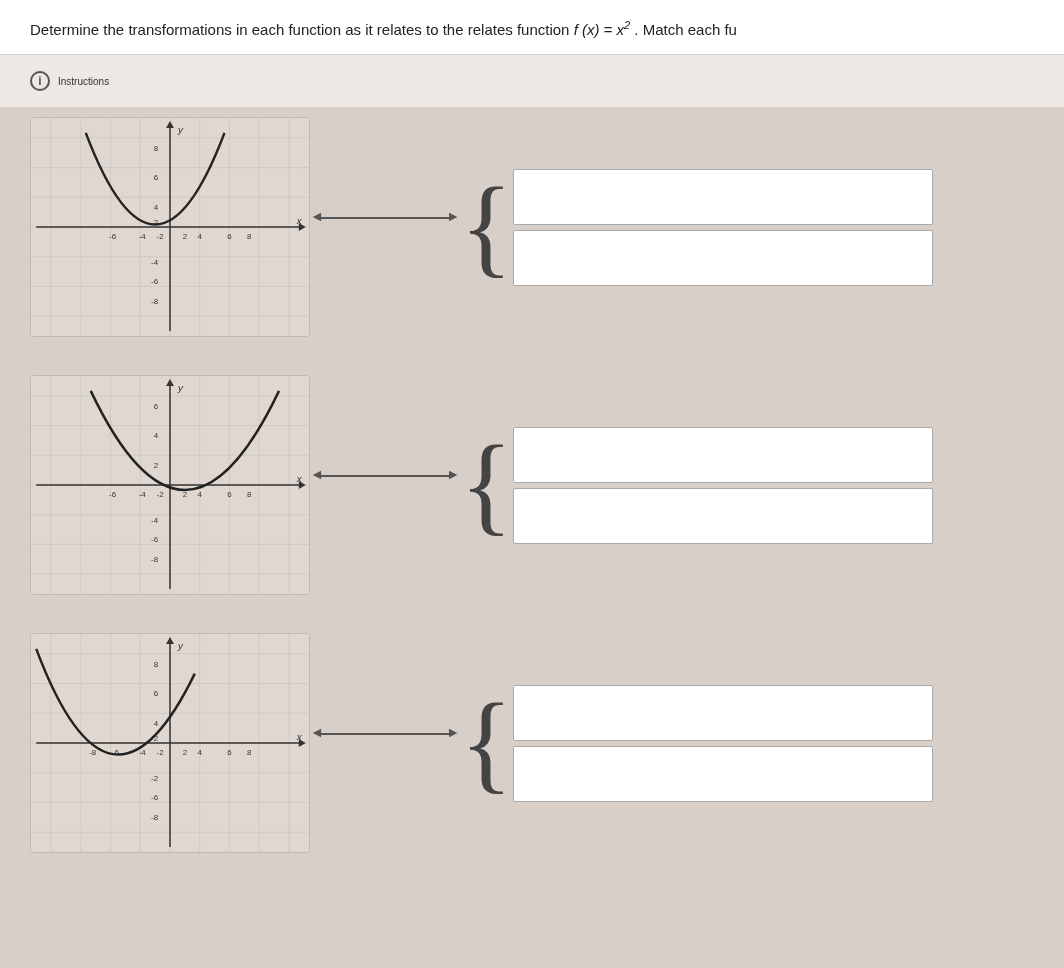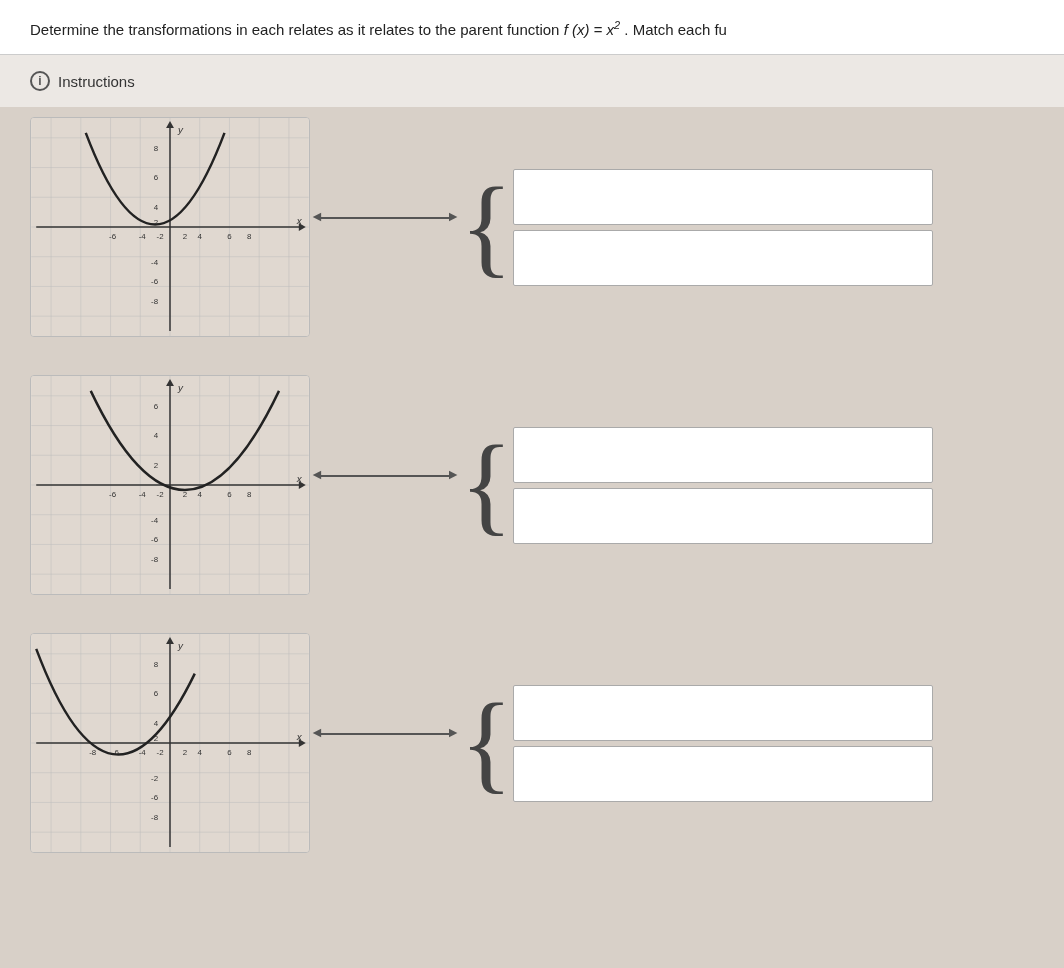--- a/index.html
+++ b/index.html
@@ -38,21 +38,21 @@
       display: flex;
       align-items: center;
       justify-content: center;
       font-size: 12px;
       font-weight: bold;
       color: #555;
       flex-shrink: 0;
     }
 
     .instructions-text {
-      font-size: 15px;
+      font-size: 10px;
       color: #333;
       font-weight: 500;
     }
 
     .main-content {
       padding: 10px 30px 30px 30px;
       display: flex;
       flex-direction: column;
       gap: 20px;
     }
@@ -131,21 +131,21 @@
       height: 56px;
       background: white;
       border: 1.5px solid #aaa;
       border-radius: 2px;
     }
   </style>
 </head>
 <body>
 
 <div class="header">
-  <span>Determine the transformations in each relates as it relates to the parent function </span>
+  <span>Determine the transformations in each function as it relates to the relates function </span>
   <em><span>f (x) = x</span><sup>2</sup></em>
   <span>. Match each fu</span>
 </div>
 
 <div class="instructions-bar">
   <div class="info-circle">
     <span>i</span>
   </div>
   <span class="instructions-text">Instructions</span>
 </div>

